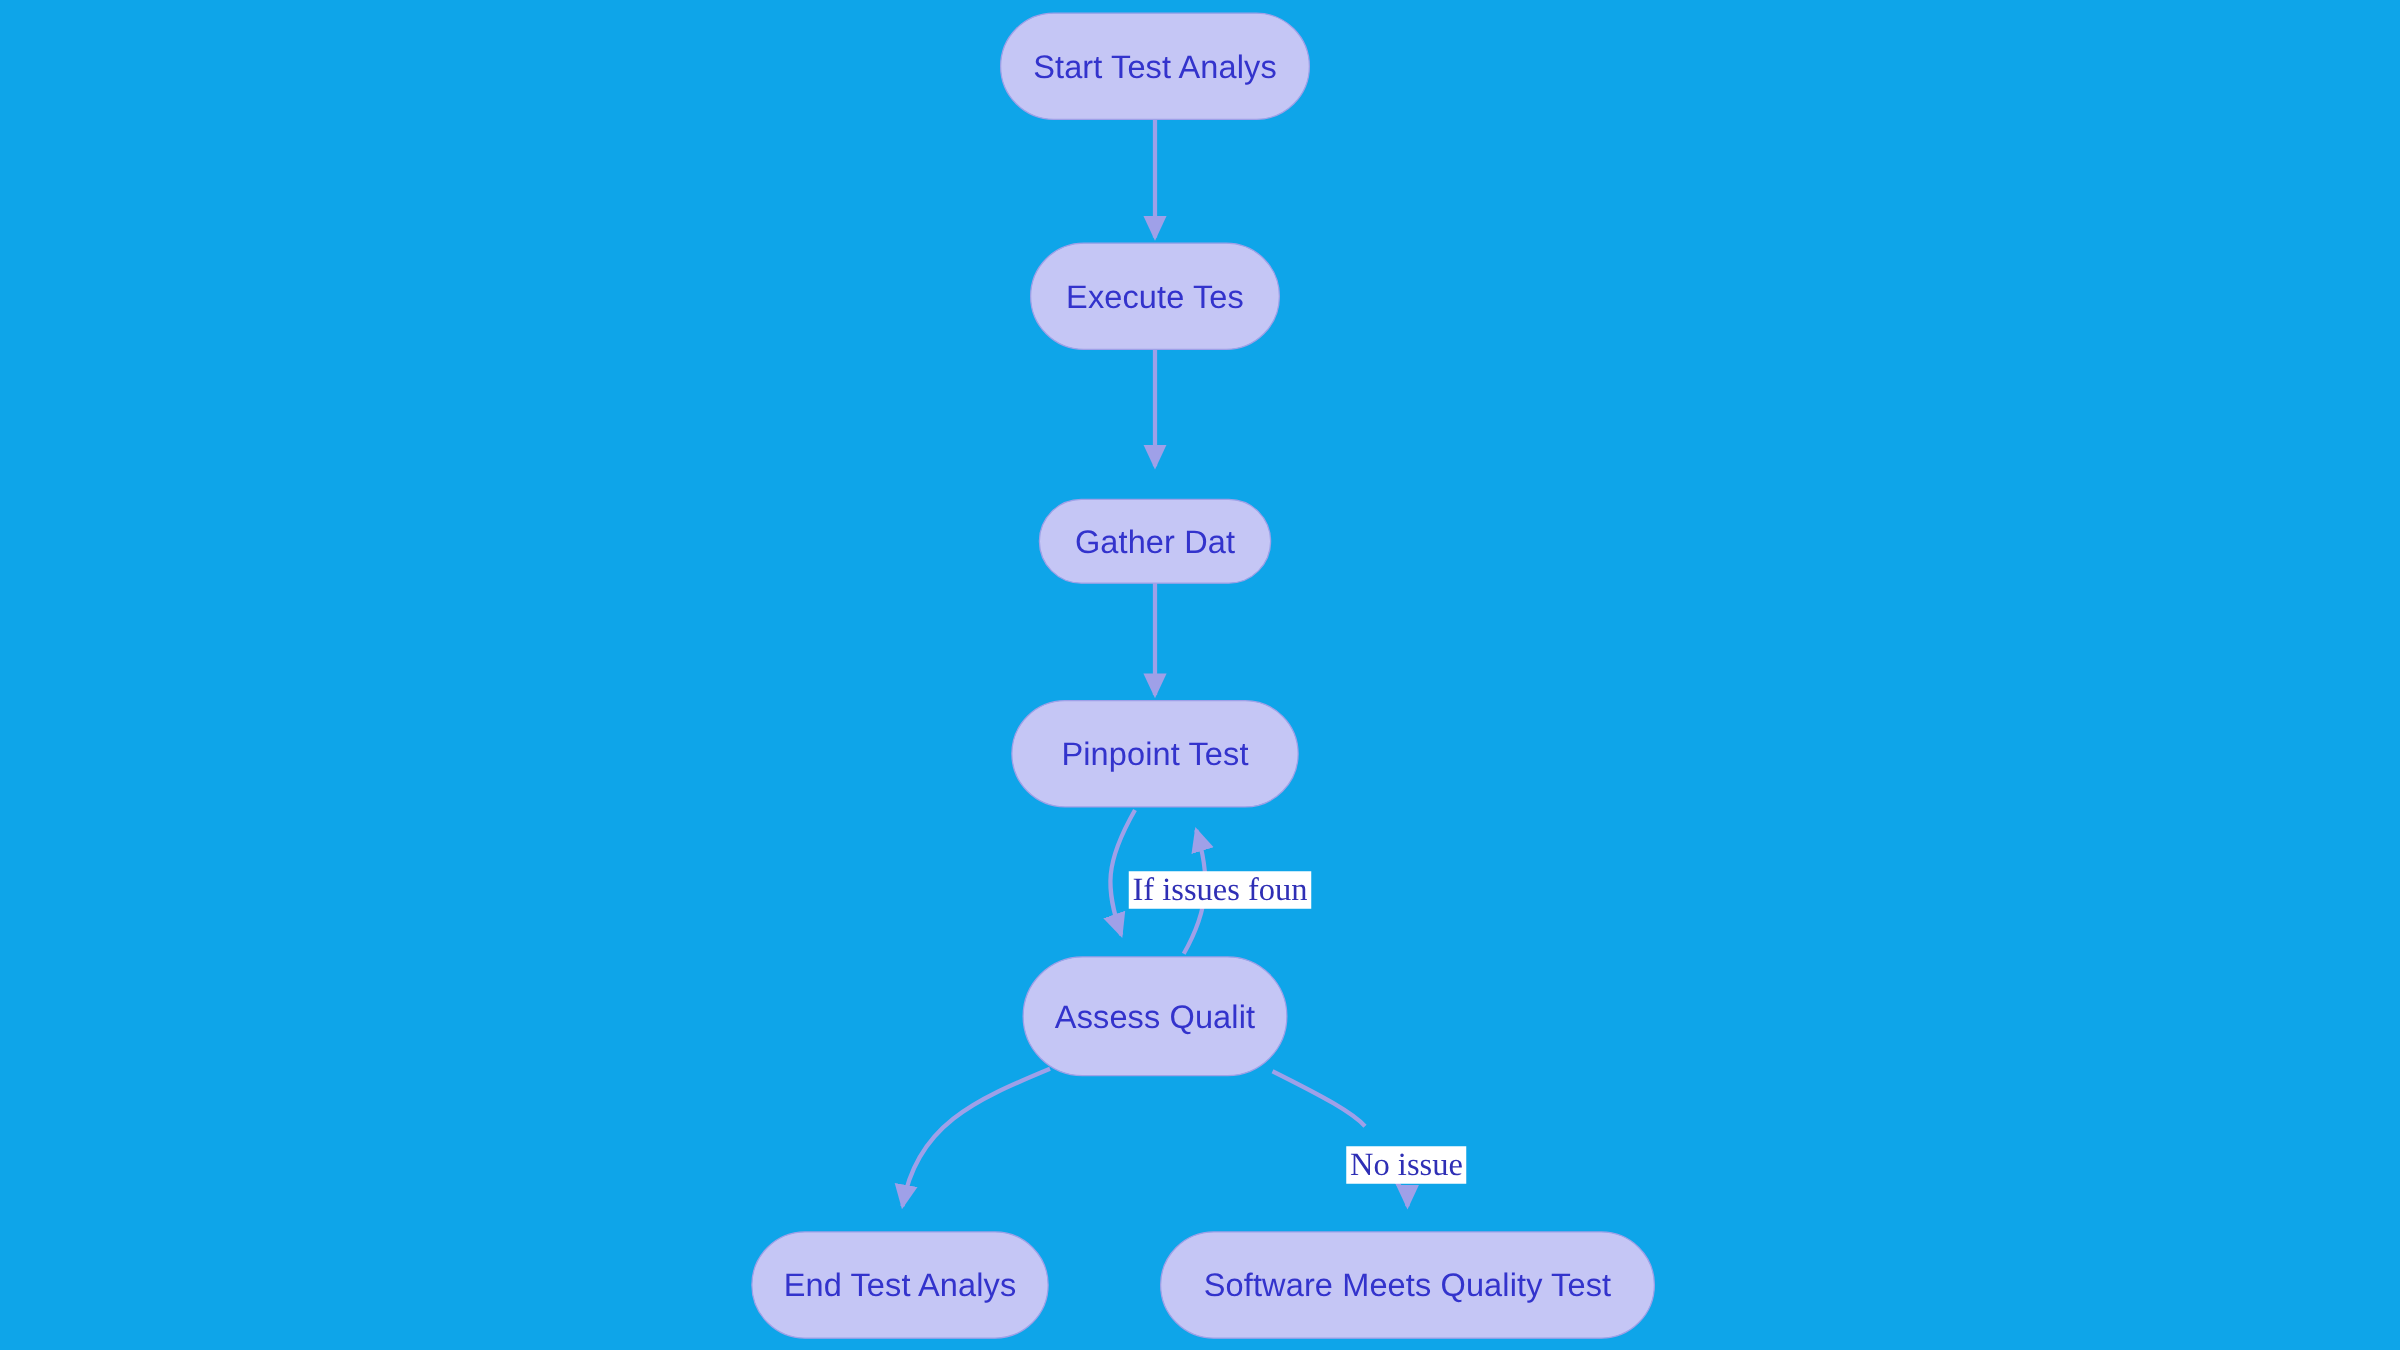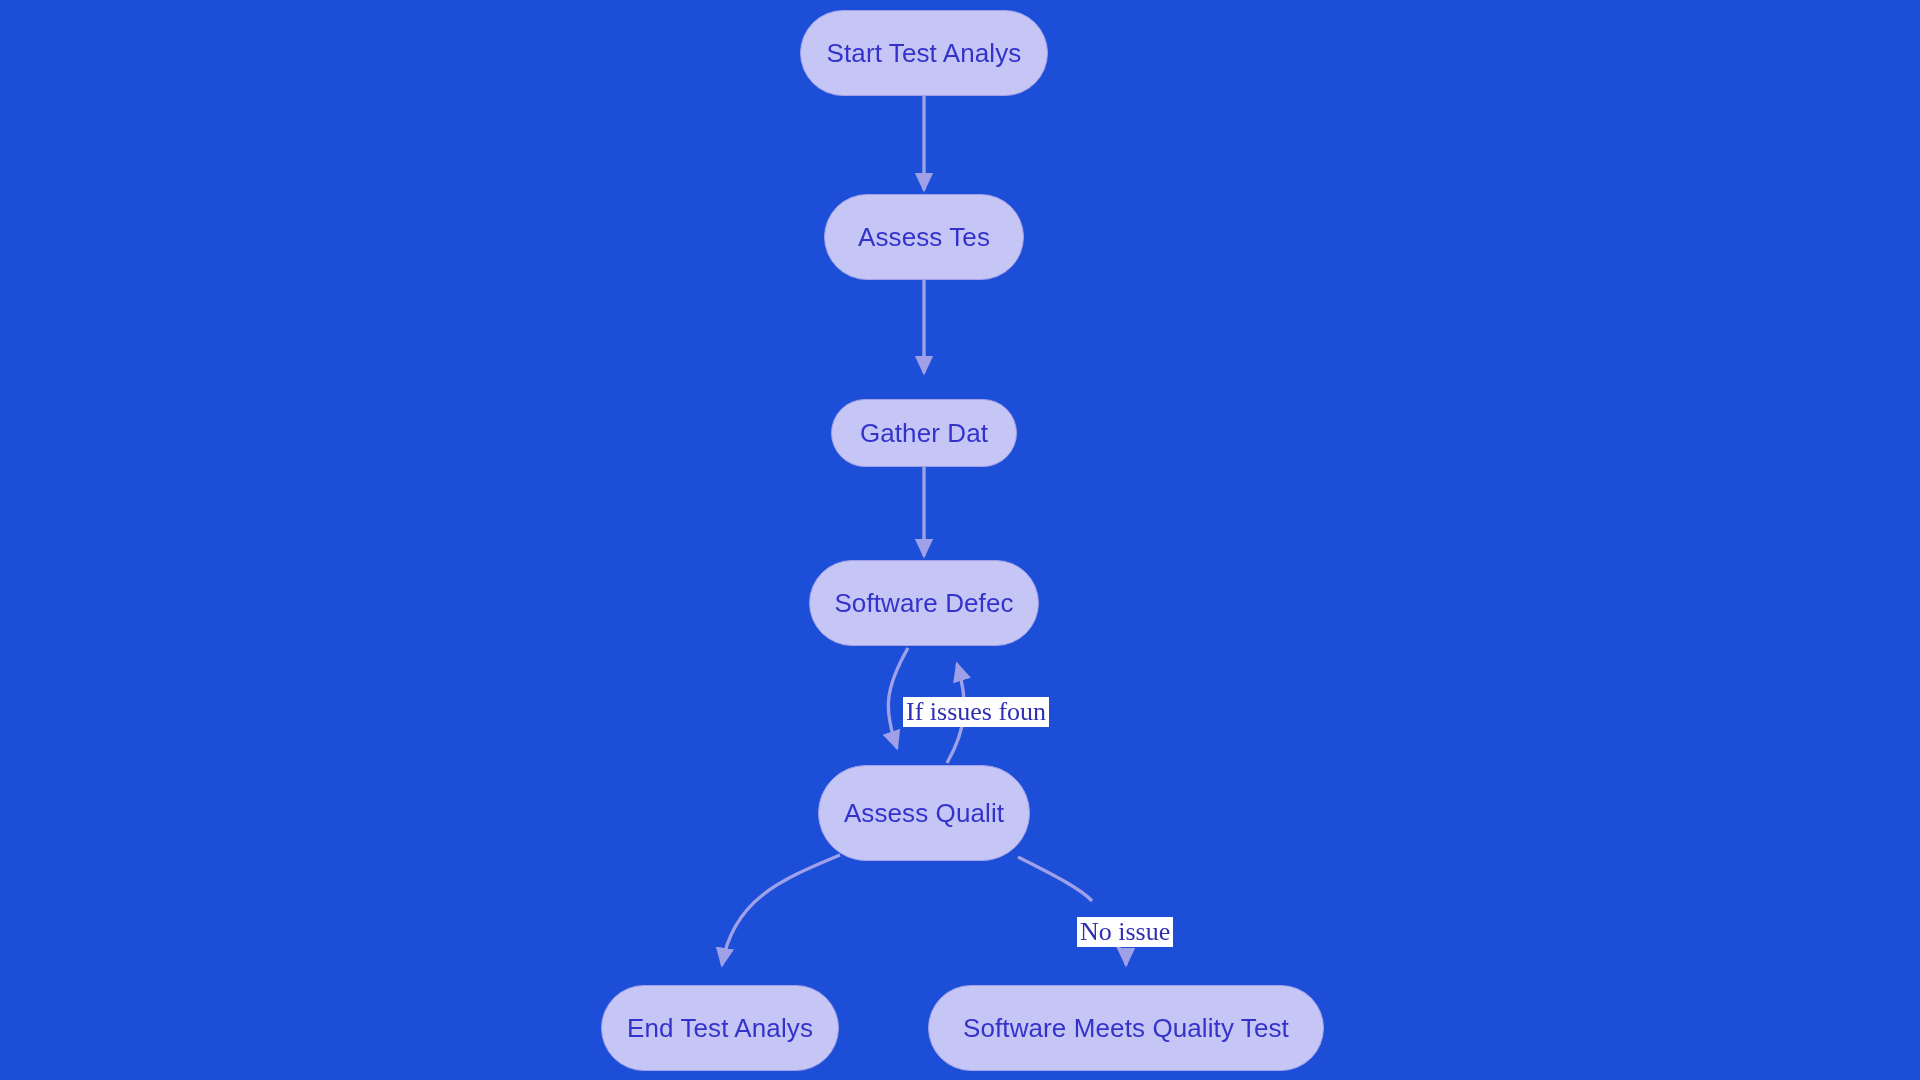--- a/index.html
+++ b/index.html
@@ -9,21 +9,21 @@
     height: 1080px;
     overflow: hidden;
     background: #ffffff;
     font-family: "Liberation Sans", sans-serif;
   }
 
   #canvas {
     position: relative;
     width: 1920px;
     height: 1080px;
-    background: #1d4ed8;
+    background: #0ea5e9;
   }
 
   #edge-layer {
     position: absolute;
     left: 0;
     top: 0;
     width: 1920px;
     height: 1080px;
     pointer-events: none;
   }
@@ -104,29 +104,29 @@
       <path d="M 1018 857 C 1060 878 1082 890 1092 901"></path>
       <path d="M 1110 937 C 1122 950 1126 958 1126 965" marker-end="url(#arrowhead)"></path>
     </g>
   </svg>
 
   <div class="node" id="node-start">
     <span class="node-label">Start Test Analys</span>
   </div>
 
   <div class="node" id="node-execute">
-    <span class="node-label">Assess Tes</span>
+    <span class="node-label">Execute Tes</span>
   </div>
 
   <div class="node" id="node-gather">
     <span class="node-label">Gather Dat</span>
   </div>
 
   <div class="node" id="node-pinpoint">
-    <span class="node-label">Software Defec</span>
+    <span class="node-label">Pinpoint Test</span>
   </div>
 
   <div class="node" id="node-assess">
     <span class="node-label">Assess Qualit</span>
   </div>
 
   <div class="node" id="node-end">
     <span class="node-label">End Test Analys</span>
   </div>
 

